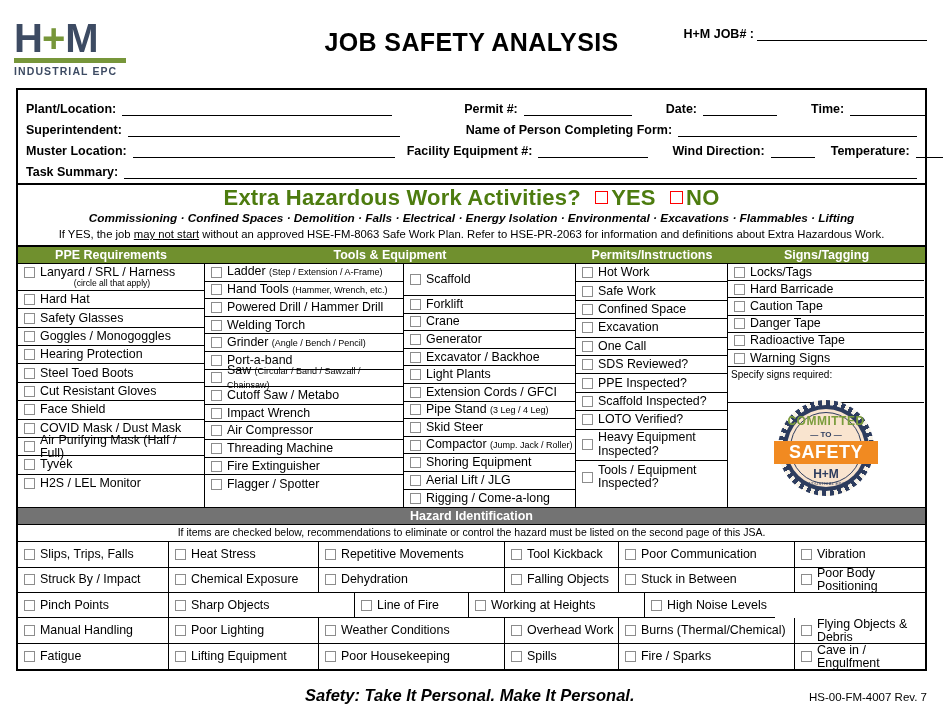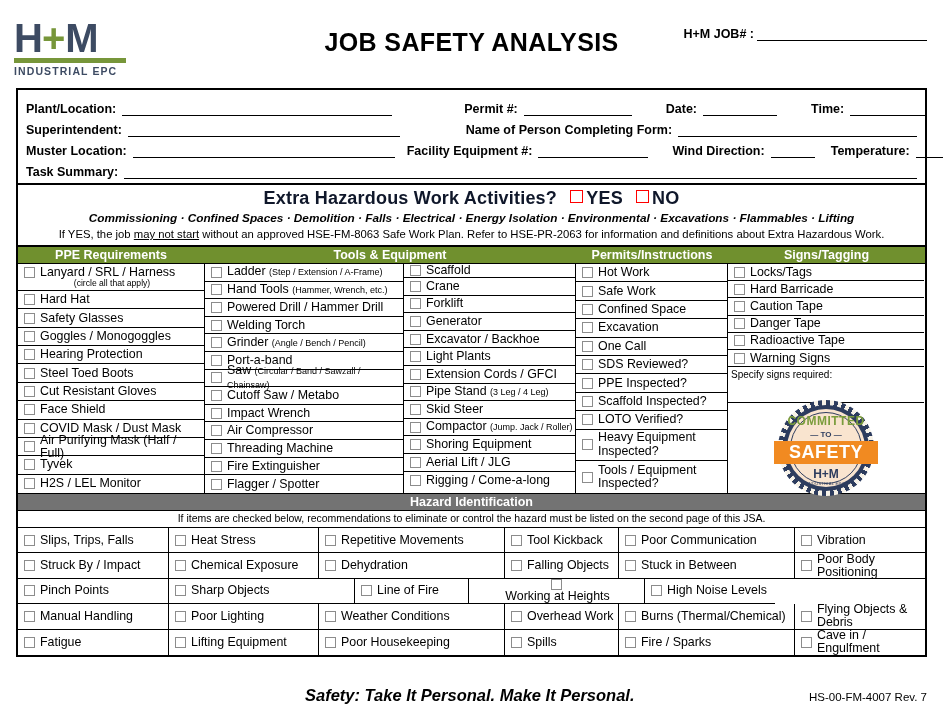--- a/index.html
+++ b/index.html
@@ -30,21 +30,21 @@
   
   .info{padding:5px 0 4px 0;border-bottom:2px solid #000;}
   .inforow{display:flex;align-items:flex-end;height:21px;padding:0 8px;}
   .lbl{font-size:12.5px;font-weight:bold;white-space:nowrap;}
   .rule{border-bottom:1.6px solid #000;height:14px;flex:none;}
   .grow{flex:1 1 auto;border-bottom:1.6px solid #000;height:14px;}
   .sp{width:8px;flex:none;}
 
   
   .exh{border-bottom:2px solid #000;padding:2px 6px 3px 6px;text-align:center;}
-  .exh-t{color:#0f172a;font-weight:bold;font-size:18px;letter-spacing:0.2px;line-height:22px;}
+  .exh-t{color:#4d7c0f;font-weight:bold;font-size:22px;letter-spacing:0.2px;line-height:22px;}
   .exh-t .box{display:inline-block;width:11px;height:11px;border:1.4px solid #ff0000;margin:0 3px 0 8px;vertical-align:1px;}
   .exh-l{font-size:11.8px;font-weight:bold;font-style:italic;line-height:16px;margin-top:1px;}
   .exh-n{font-size:11.3px;line-height:15px;margin-top:1px;}
   .exh-n u{text-decoration:underline;}
 
   
   .greenrow{display:flex;background:#70902e;color:#fff;font-weight:bold;font-size:12.5px;height:16px;align-items:center;border-bottom:1.5px solid #000;}
   .greenrow > div{text-align:center;overflow:hidden;white-space:nowrap;}
   .greenbar{background:#737373;color:#fff;font-weight:bold;font-size:12.5px;height:16px;line-height:16px;text-align:center;border-top:1.5px solid #000;border-bottom:1.5px solid #000;}
 
@@ -268,31 +268,31 @@
           <div class="citem" style="height: 17.6154px;">
             <span class="cbx"></span>
             <span class="ctext">Fire Extinguisher</span>
           </div>
           <div class="citem" style="height: 17.6154px;">
             <span class="cbx"></span>
             <span class="ctext">Flagger / Spotter</span>
           </div>
         </div>
       <div class="col" style="width:172px" id="toolsR">
-          <div class="citem" style="height: 14px;">
+          <div class="citem" style="height: 32px;">
             <span class="cbx"></span>
             <span class="ctext">Scaffold</span>
           </div>
           <div class="citem" style="height: 17.6154px;">
             <span class="cbx"></span>
+            <span class="ctext">Forklift</span>
+          </div>
+          <div class="citem" style="height: 17.6154px;">
+            <span class="cbx"></span>
             <span class="ctext">Crane</span>
-          </div>
-          <div class="citem" style="height: 17.6154px;">
-            <span class="cbx"></span>
-            <span class="ctext">Forklift</span>
           </div>
           <div class="citem" style="height: 17.6154px;">
             <span class="cbx"></span>
             <span class="ctext">Generator</span>
           </div>
           <div class="citem" style="height: 17.6154px;">
             <span class="cbx"></span>
             <span class="ctext">Excavator / Backhoe</span>
           </div>
           <div class="citem" style="height: 17.6154px;">
@@ -478,21 +478,21 @@
             <span class="ctext">Pinch Points</span>
           </div>
           <div class="citem" style="width: 186px; height: 25.4px; border-bottom: 1.2px solid rgb(0, 0, 0); border-left: 1.5px solid rgb(0, 0, 0);">
             <span class="cbx"></span>
             <span class="ctext">Sharp Objects</span>
           </div>
           <div class="citem" style="width: 114px; height: 25.4px; border-bottom: 1.2px solid rgb(0, 0, 0); border-left: 1.5px solid rgb(0, 0, 0);">
             <span class="cbx"></span>
             <span class="ctext">Line of Fire</span>
           </div>
-          <div class="citem" style="width: 176px; height: 25.4px; border-bottom: 1.2px solid rgb(0, 0, 0); border-left: 1.5px solid rgb(0, 0, 0); flex-direction: column;">
+          <div class="citem" style="width: 176px; height: 25.4px; border-bottom: 1.2px solid rgb(0, 0, 0); border-left: 1.5px solid rgb(0, 0, 0);">
             <span class="cbx"></span>
             <span class="ctext">Working at Heights</span>
           </div>
           <div class="citem" style="width: 131px; height: 25.4px; border-bottom: 1.2px solid rgb(0, 0, 0); border-left: 1.5px solid rgb(0, 0, 0);">
             <span class="cbx"></span>
             <span class="ctext">High Noise Levels</span>
           </div>
         </div>
         <div style="display: flex;">
           <div class="citem" style="width: 150px; height: 25.4px; border-bottom: 1.2px solid rgb(0, 0, 0);">

